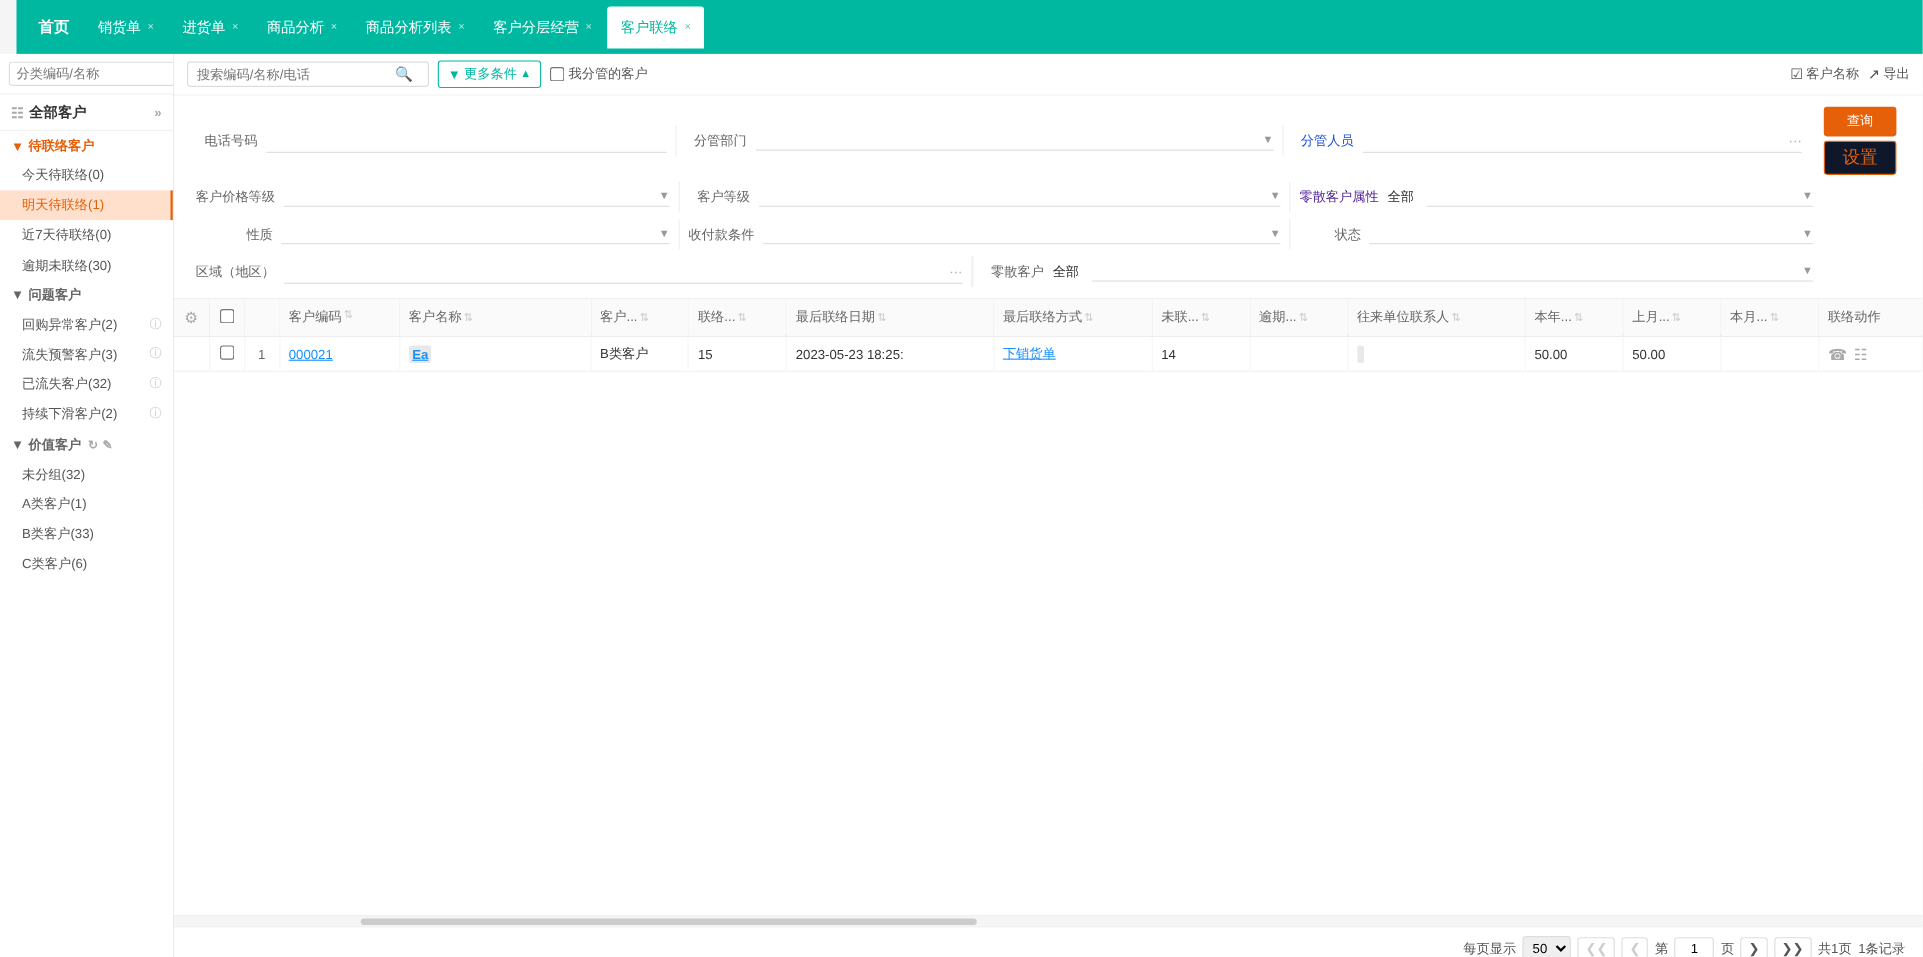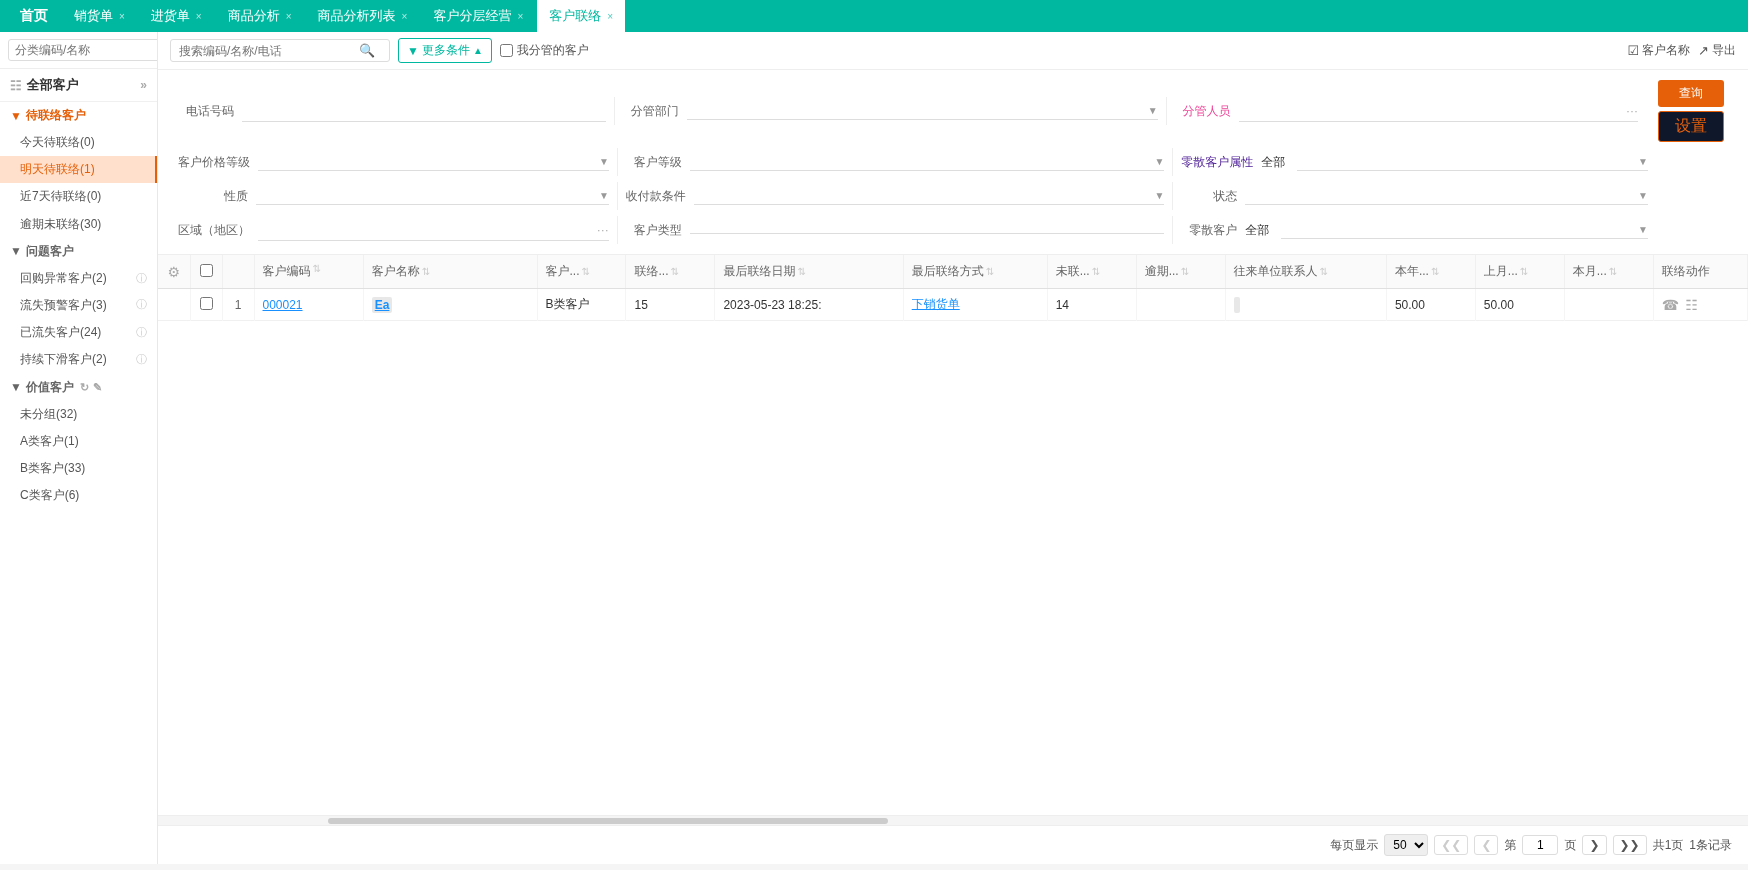--- a/index.html
+++ b/index.html
@@ -21,21 +21,21 @@
     .content { flex: 1; display: flex; flex-direction: column; overflow: hidden; }
     table { width: 100%; border-collapse: collapse; font-size: 12px; }
     thead tr { background: #fafafa; border-bottom: 1px solid #eee; }
     thead th { padding: 8px 8px; color: #666; font-weight: normal; text-align: left; white-space: nowrap; border-right: 1px solid #f0f0f0; border-bottom: 1px solid #e0e0e0; position: sticky; top: 0; background: #fafafa; }
     tbody tr { border-bottom: 1px solid #f0f0f0; }
     tbody td { padding: 7px 8px; color: #333; white-space: nowrap; border-right: 1px solid #f5f5f5; }
   </style>
 </head>
 <body>
 
-<div style="display:flex; align-items:center; background:#00b8a0; height:32px; padding:0 8px; gap:2px;">
+<div style="display:flex; align-items:center; background:#00b8a0; height:49px; padding:0 8px; gap:2px;margin-left:15px;">
   <div class="nav-item nav-home">
     <span>首页</span>
   </div>
   <div class="nav-item">
     <span>销货单</span>
     <span class="close-x">×</span>
   </div>
   <div class="nav-item">
     <span>进货单</span>
     <span class="close-x">×</span>
@@ -98,21 +98,21 @@
       </div>
       <div class="sidebar-item" style="display:flex;align-items:center;justify-content:space-between;">
         <span>回购异常客户(2)</span>
         <span style="color:#ccc;font-size:11px;">ⓘ</span>
       </div>
       <div class="sidebar-item" style="display:flex;align-items:flex-start;justify-content:space-between;gap:20px;">
         <span>流失预警客户(3)</span>
         <span style="color:#ccc;font-size:11px;">ⓘ</span>
       </div>
       <div class="sidebar-item" style="display:flex;align-items:center;justify-content:space-between;">
-        <span>已流失客户(24)</span>
+        <span>已流失客户(32)</span>
         <span style="color:#ccc;font-size:11px;">ⓘ</span>
       </div>
       <div class="sidebar-item" style="display:flex;align-items:center;justify-content:space-between;">
         <span>持续下滑客户(2)</span>
         <span style="color:#ccc;font-size:11px;">ⓘ</span>
       </div>
     </div>
 
     <div>
       <div style="display:flex;align-items:center;padding:5px 10px;color:#666;font-size:12px;font-weight:bold;cursor:pointer;">
@@ -174,21 +174,21 @@
         <div style="width:1px;background:#eee;height:28px;"></div>
         <div style="display:flex;align-items:center;flex:1.5;gap:8px;padding:0 8px;">
           <span style="color:#666;font-size:12px;white-space:nowrap;min-width:56px;text-align:right;">分管部门</span>
           <div style="flex:1;border-bottom:1px solid #ddd;padding:3px 0;font-size:12px;display:flex;align-items:center;justify-content:space-between;cursor:pointer;min-width:200px;">
             <span></span>
             <span style="color:#999;font-size:10px;">▼</span>
           </div>
         </div>
         <div style="width:1px;background:#eee;height:28px;"></div>
         <div style="display:flex;align-items:center;flex:1.3;gap:8px;padding:0 8px;">
-          <span style="color:#ec4899;font-size:12px;white-space:nowrap;min-width:56px;text-align:right;">分管人员</span>
+          <span style="color:#1d4ed8;font-size:12px;white-space:nowrap;min-width:56px;text-align:right;">分管人员</span>
           <div style="flex:1;border-bottom:1px solid #ddd;padding:3px 0;font-size:12px;display:flex;align-items:center;cursor:pointer;min-width:120px;">
             <span style="flex:1;"></span>
             <span style="color:#aaa;font-size:12px;">···</span>
           </div>
         </div>
         <div style="display:flex;flex-direction:column;gap:4px;padding:0 12px;min-width:80px;">
           <button style="background:#e6600a;color:#fff;border:none;border-radius:3px;padding:5px 16px;cursor:pointer;font-size:12px;">查询</button>
           <button style="background:#0f172a;color:#e6600a;border:1px solid #e6600a;border-radius:3px;padding:4px 16px;cursor:pointer;font-size:16px;">设置</button>
         </div>
       </div>
@@ -249,27 +249,20 @@
 
       <div style="display:flex;align-items:center;padding:0 12px;">
         <div style="display:flex;align-items:center;flex:1.2;gap:8px;padding:0 8px;">
           <span style="color:#666;font-size:12px;white-space:nowrap;min-width:70px;text-align:right;">区域（地区）</span>
           <div style="flex:1;border-bottom:1px solid #ddd;padding:3px 0;font-size:12px;display:flex;align-items:center;cursor:pointer;min-width:180px;">
             <span style="flex:1;"></span>
             <span style="color:#aaa;font-size:12px;">···</span>
           </div>
         </div>
         <div style="width:1px;background:#eee;height:28px;"></div>
-        <div style="display:flex;align-items:center;flex:1.5;gap:8px;padding:0 8px;">
-          <span style="color:#666;font-size:12px;white-space:nowrap;min-width:56px;text-align:right;">客户类型</span>
-          <div style="flex:1;border-bottom:1px solid #ddd;padding:3px 0;font-size:12px;display:flex;align-items:center;justify-content:space-between;cursor:pointer;min-width:200px;">
-            <span></span>
-            <span style="color:#999;font-size:10px;"></span>
-          </div>
-        </div>
         <div style="width:1px;background:#eee;height:28px;"></div>
         <div style="display:flex;align-items:center;flex:1.3;gap:8px;padding:0 8px;">
           <span style="color:#666;font-size:12px;white-space:nowrap;min-width:56px;text-align:right;">零散客户</span>
           <span style="font-size:12px;color:#333;margin-right:4px;">全部</span>
           <div style="flex:1;border-bottom:1px solid #ddd;padding:3px 0;font-size:12px;display:flex;align-items:center;justify-content:flex-end;cursor:pointer;min-width:80px;">
             <span style="color:#999;font-size:10px;">▼</span>
           </div>
         </div>
         <div style="min-width:80px;padding:0 12px;"></div>
       </div>

